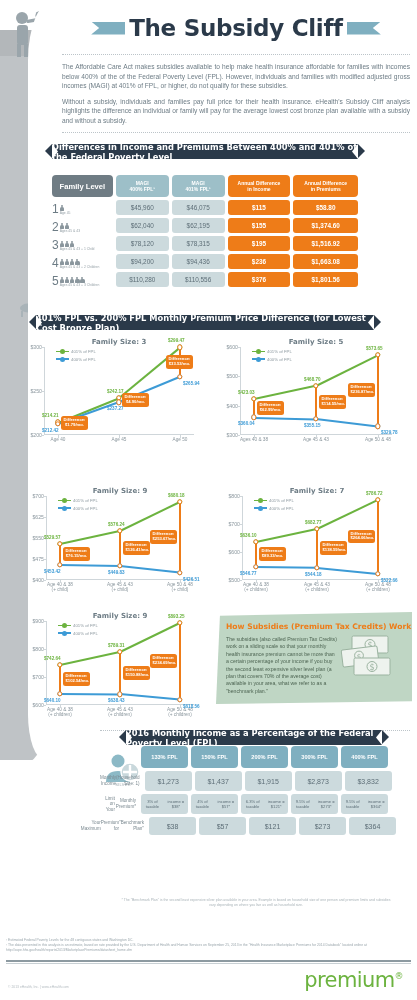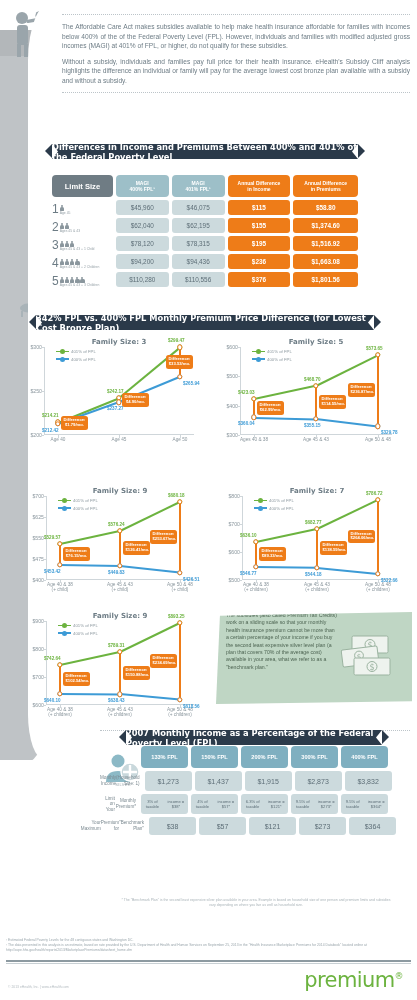--- a/index.html
+++ b/index.html
@@ -155,35 +155,40 @@
     <ellipse cx="14" cy="8" rx="8" ry="4.4" fill="#a9b3b8"></ellipse>
     <rect x="7" y="11" width="2" height="6" fill="#a9b3b8"></rect>
     <rect x="18" y="11" width="2" height="6" fill="#a9b3b8"></rect>
     <circle cx="23" cy="5" r="3" fill="#a9b3b8"></circle>
     <path d="M24 2 L27 0" stroke="#a9b3b8" stroke-width="1.4"></path>
   </svg>
   <div class="cliff-white"></div>
 </div>
 
 <div class="header">
+  <div class="title-row">
+    <div class="ribbon-l"></div>
+    <div class="main-title">The Subsidy Cliff</div>
+    <div class="ribbon-r"></div>
+  </div>
   <div class="dotline"></div>
   <div class="para">The Affordable Care Act makes subsidies available to help make health insurance affordable for families with incomes below 400% of the of the Federal Poverty Level (FPL). However, individuals and families with modified adjusted gross incomes (MAGI) at 401% of FPL, or higher, do not qualify for these subsidies.</div>
   <div class="para">Without a subsidy, individuals and families pay full price for their health insurance. eHealth's Subsidy Cliff analysis highlights the difference an individual or family will pay for the average lowest cost bronze plan available with a subsidy and without a subsidy.</div>
   <div class="dotline"></div>
 </div>
 
 <div class="banner" style="left:52px; top:144px; width:306px;">
   <span class="notch-l"></span>
   <span>Differences in Income and Premiums Between 400% and 401% of the Federal Poverty Level</span>
   <span class="notch-r"></span>
 </div>
 
 <div class="t1">
   <div class="trow">
-    <div class="hfam">Limit Size</div>
+    <div class="hfam">Family Level</div>
     <div class="hcell hteal w1">
       <span>MAGI</span>
       <span>400% FPL¹</span>
     </div>
     <div class="hcell hteal w2">
       <span>MAGI</span>
       <span>401% FPL¹</span>
     </div>
     <div class="hcell horange w3">
       <span>Annual Difference</span>
@@ -278,21 +283,21 @@
         <div class="cell cteal w1">$110,280</div>
         <div class="cell cteal w2">$110,556</div>
         <div class="cell corange w3">$376</div>
         <div class="cell corange w4">$1,801.56</div>
       </div>
     </div>
 </div>
 
 <div class="banner" style="left:36px; top:315px; width:338px;">
   <span class="notch-l"></span>
-  <span>342% FPL vs. 400% FPL Monthly Premium Price Difference (for Lowest Cost Bronze Plan)</span>
+  <span>401% FPL vs. 200% FPL Monthly Premium Price Difference (for Lowest Cost Bronze Plan)</span>
     <span class="sup">2</span>
   <span class="notch-r"></span>
 </div>
 
 <div id="charts-host">
     <div class="chart" style="left: 44px; top: 338px; width: 150px;">
       <div class="chart-title">Family Size: 3</div>
       <div class="plot" style="width: 150px; height: 88px;">
         <div class="yaxis"></div>
         <div class="xaxis"></div>
@@ -666,39 +671,40 @@
         </div>
         <div class="diffbox" style="left: 104px; top: 33.3466px; width: 27px;">
           <div>Difference:</div>
           <div>$234.69/mo.</div>
         </div>
       </div>
     </div>
   </div>
 
 <div class="callout">
+  <h4>How Subsidies (Premium Tax Credits) Work</h4>
   <p>The subsidies (also called Premium Tax Credits) work on a sliding scale so that your monthly health insurance premium cannot be more than a certain percentage of your income if you buy the second least expensive silver level plan (a plan that covers 70% of the average cost) available in your area, what we refer to as a "benchmark plan."</p>
   <svg class="money" viewBox="0 0 62 44">
     <rect x="14" y="2" width="36" height="17" rx="1.5" fill="#eef3ee" stroke="#9bb3a0" stroke-width="1"></rect>
     <circle cx="32" cy="10.5" r="5" fill="none" stroke="#9bb3a0" stroke-width="1"></circle>
     <text x="32" y="13.5" font-size="8" fill="#9bb3a0" text-anchor="middle" font-family="DejaVu Sans">$</text>
     <rect x="4" y="14" width="36" height="17" rx="1.5" fill="#eef3ee" stroke="#9bb3a0" stroke-width="1" transform="rotate(-7 22 22)"></rect>
     <circle cx="21" cy="21.5" r="4.4" fill="none" stroke="#9bb3a0" stroke-width="1"></circle>
     <text x="21" y="24.5" font-size="7" fill="#9bb3a0" text-anchor="middle" font-family="DejaVu Sans">$</text>
     <rect x="16" y="24" width="36" height="17" rx="1.5" fill="#eef3ee" stroke="#9bb3a0" stroke-width="1"></rect>
     <circle cx="34" cy="32.5" r="5" fill="none" stroke="#9bb3a0" stroke-width="1"></circle>
     <text x="34" y="35.5" font-size="8" fill="#9bb3a0" text-anchor="middle" font-family="DejaVu Sans">$</text>
   </svg>
 </div>
 
 <div class="dotline" style="position:absolute; left:100px; top:724px; width:310px;"></div>
 
 <div class="banner" style="left:126px; top:730px; width:256px;">
   <span class="notch-l"></span>
-  <span>2007 Monthly Income as a Percentage of the Federal Poverty Level (FPL)</span>
+  <span>2016 Monthly Income as a Percentage of the Federal Poverty Level (FPL)</span>
   <span class="notch-r"></span>
 </div>
 
 <svg class="silver" viewBox="0 0 46 34" style="top:752px;">
   <circle cx="18" cy="9" r="6.5" fill="#8cb9c6"></circle>
   <path d="M6 30 q0-11 12-11 q12 0 12 11 z" fill="#8cb9c6"></path>
   <circle cx="30" cy="20" r="9" fill="#c9d8dc" stroke="#fff" stroke-width="1.4"></circle>
   <path d="M30 13 v14 M23 20 h14" stroke="#fff" stroke-width="2.4"></path>
 </svg>
 <div class="silver-txt" style="top:782px;">SILVER</div>

